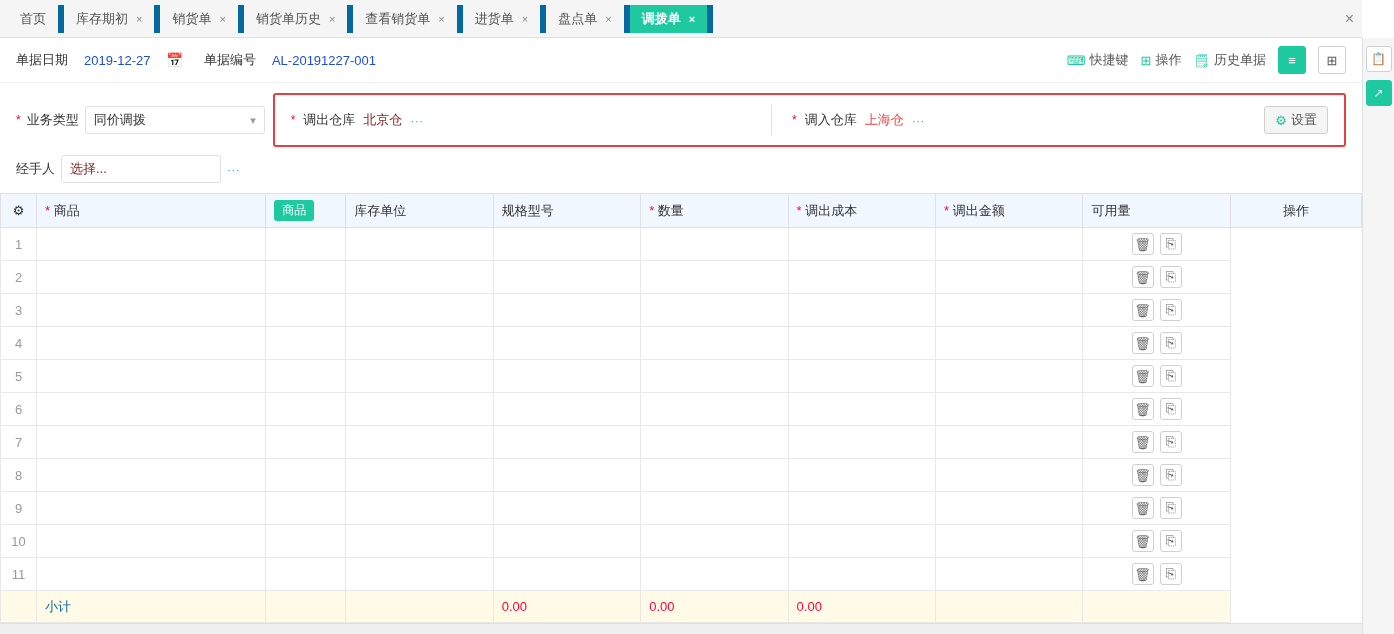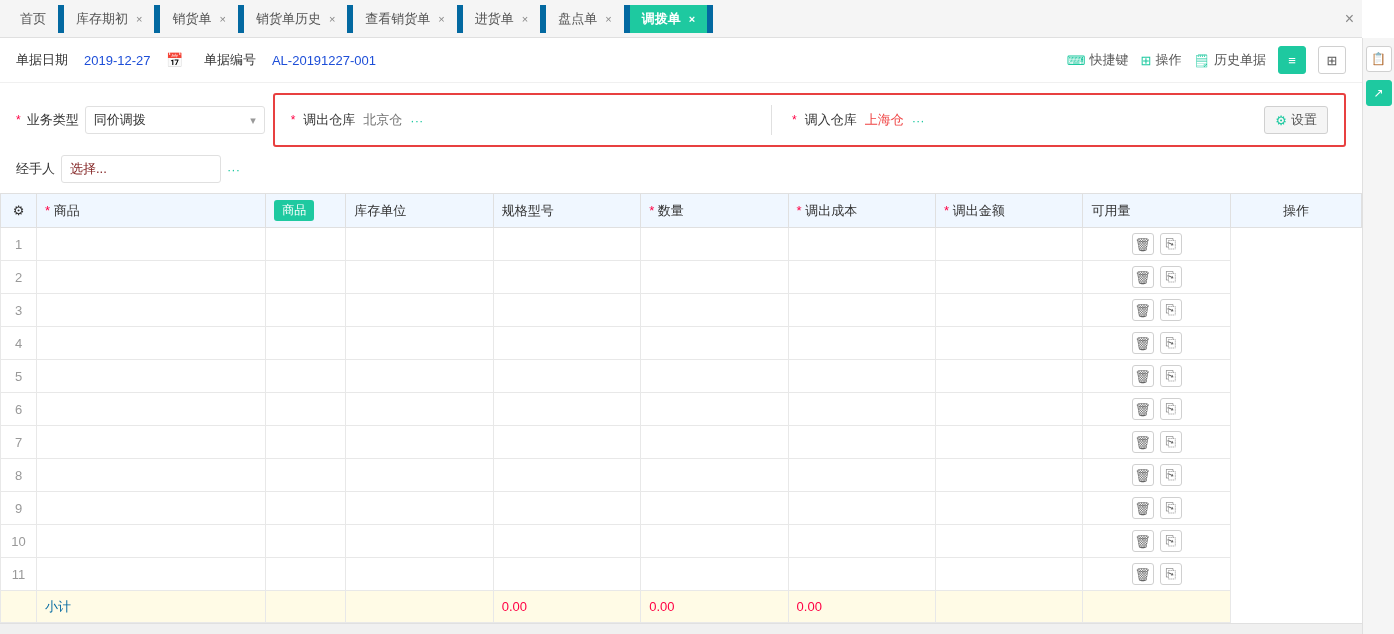--- a/index.html
+++ b/index.html
@@ -297,21 +297,21 @@
           <span>同价调拨</span>
           <span class="chevron">▾</span>
         </div>
       </div>
 
       <div class="warehouse-box" style="flex:1; margin: 0;">
 
         <div class="wh-section">
           <span class="required-star">*</span>
           <span class="field-label">调出仓库</span>
-          <span class="field-value" style="color:#737373;">北京仓</span>
+          <span class="field-value" style="color:#7f1d1d;">北京仓</span>
           <span class="more-btn">···</span>
         </div>
 
         <div class="wh-divider"></div>
 
         <div class="wh-section">
           <span class="required-star">*</span>
           <span class="field-label">调入仓库</span>
           <span class="field-value" style="color:#ef4444;">上海仓</span>
           <span class="more-btn">···</span>

